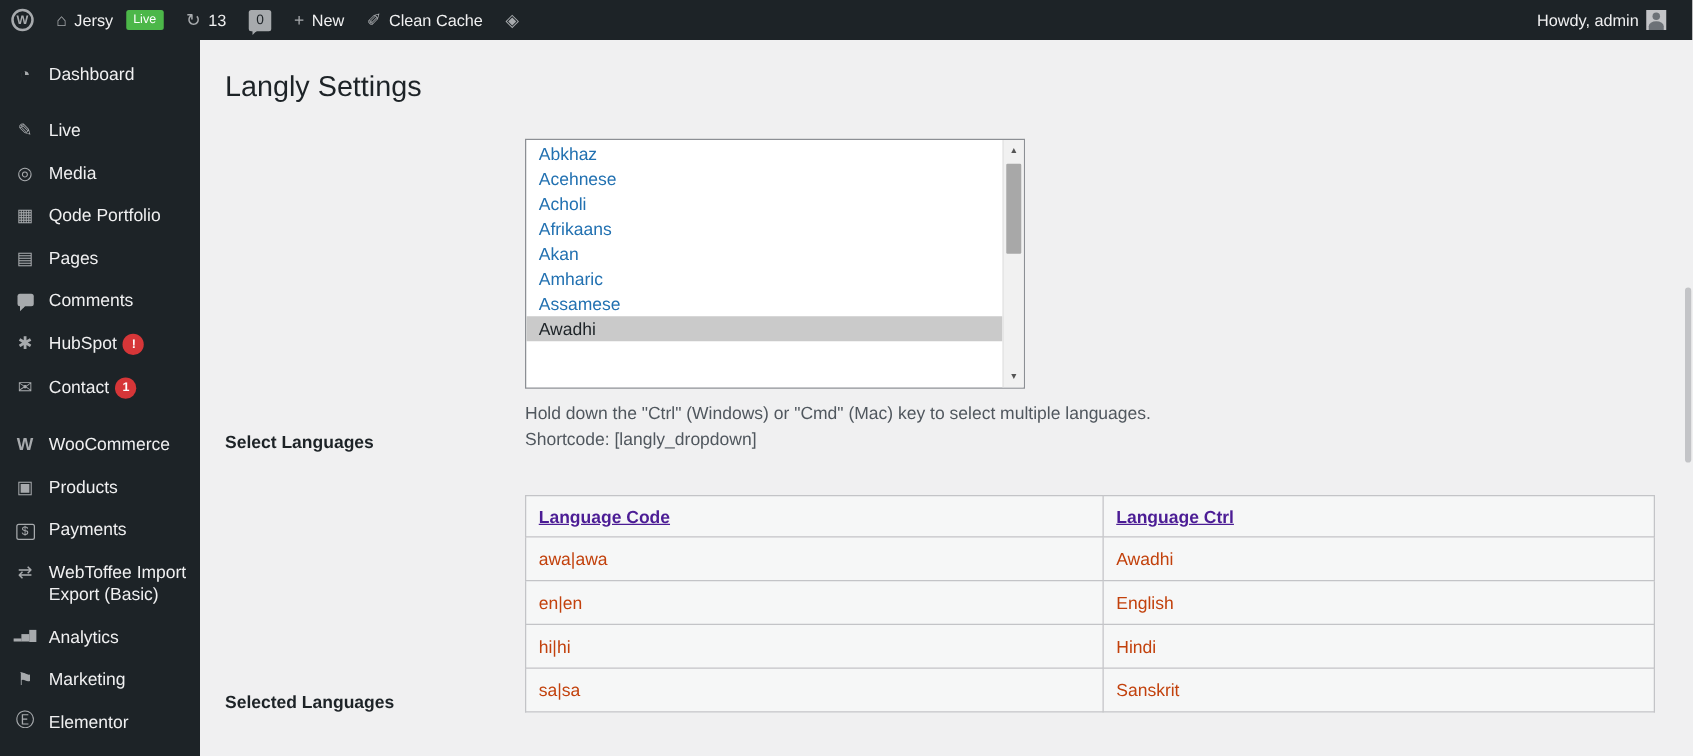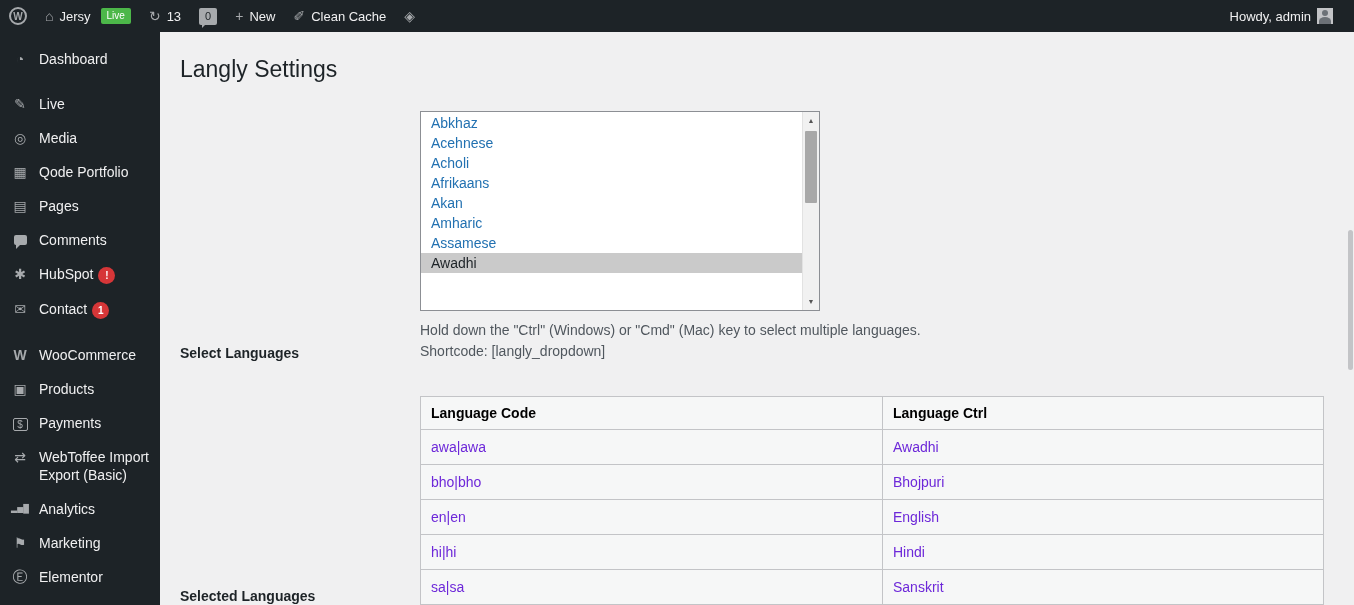--- a/index.html
+++ b/index.html
@@ -48,22 +48,22 @@
   .option.selected { background:#cacaca; color:#1d2327; }
   .vscroll { position:absolute; top:0; right:0; bottom:0; width:17px; background:#f1f1f1; border-left:1px solid #e2e2e2; display:flex; flex-direction:column; }
   .scroll-btn { height:17px; display:flex; align-items:center; justify-content:center; font-size:7px; color:#555; cursor:pointer; }
   .scroll-track { flex:1; position:relative; }
   .scroll-thumb { position:absolute; top:2px; left:2px; right:2px; height:72px; background:#a8a8a8; border-radius:1px; cursor:pointer; }
 
   .help-block { margin-top:9px; color:#50575e; font-size:14px; line-height:21px; }
 
   
   .lang-table { width:922px; border-collapse:collapse; background:#f6f7f7; }
-  .lang-table th, .lang-table td { border:1px solid #c3c4c7; background:#f6f7f7; font-size:14px; text-align:left; padding:9px 10px; color:#6d28d9; }
-  .lang-table th { font-weight:600; color:#000000; padding:8px 10px; }
+  .lang-table th, .lang-table td { border:1px solid #c3c4c7; background:#f6f7f7; font-size:14px; text-align:left; padding:9px 10px; color:#c2410c; }
+  .lang-table th { font-weight:600; color:#4c1d95; padding:8px 10px;text-decoration:underline; }
   .lang-table col.c1 { width:462px; }
 
   
   .page-scrollbar { position:absolute; top:32px; right:0; width:7px; height:573px; background:#f0f0f1; }
   .page-scroll-thumb { position:absolute; top:198px; left:1px; width:5px; height:140px; background:#c3c4c7; border-radius:3px; cursor:pointer; }
 </style>
 </head>
 <body>
 
 <div class="adminbar">
@@ -210,24 +210,20 @@
           <th>Language Code</th>
           <th>Language Ctrl</th>
         </tr>
       </thead>
       <tbody>
         <tr>
           <td>awa|awa</td>
           <td>Awadhi</td>
         </tr>
         <tr>
-          <td>bho|bho</td>
-          <td>Bhojpuri</td>
-        </tr>
-        <tr>
           <td>en|en</td>
           <td>English</td>
         </tr>
         <tr>
           <td>hi|hi</td>
           <td>Hindi</td>
         </tr>
         <tr>
           <td>sa|sa</td>
           <td>Sanskrit</td>

